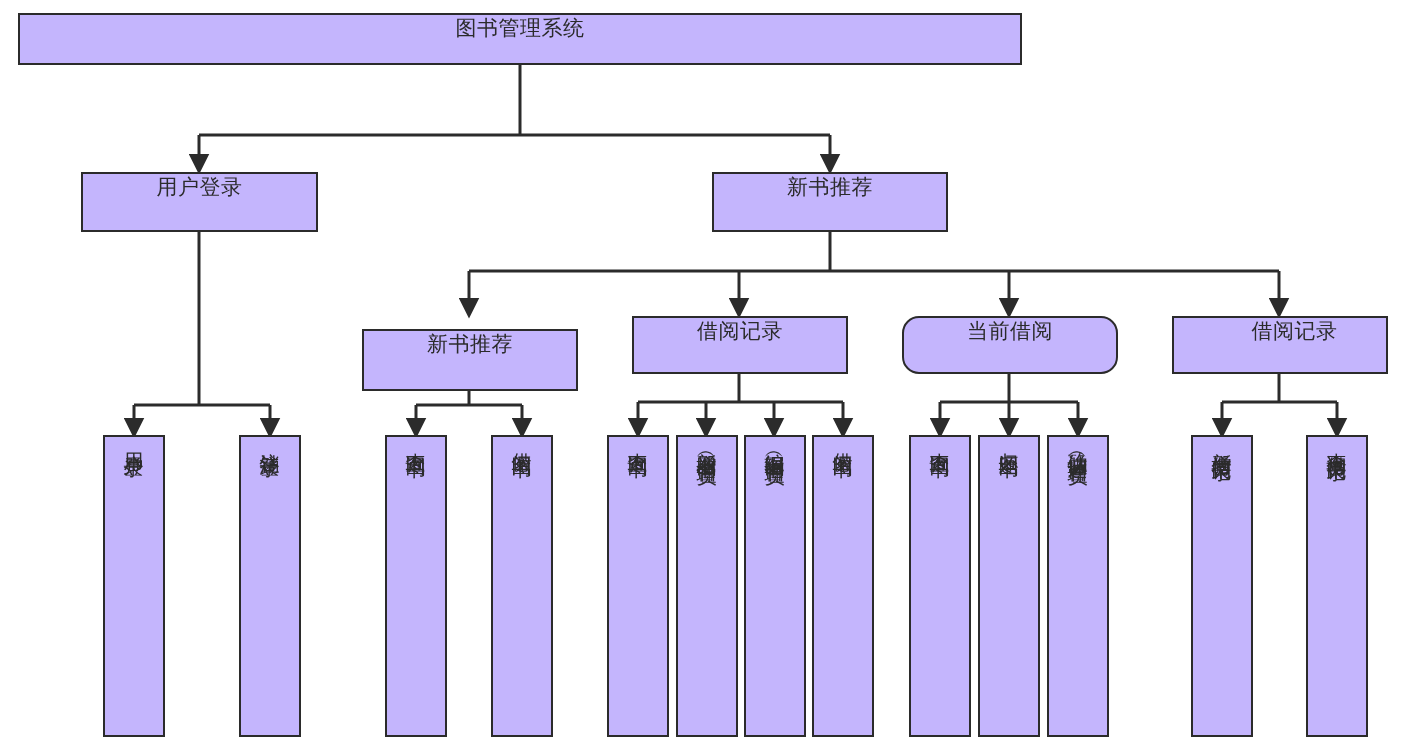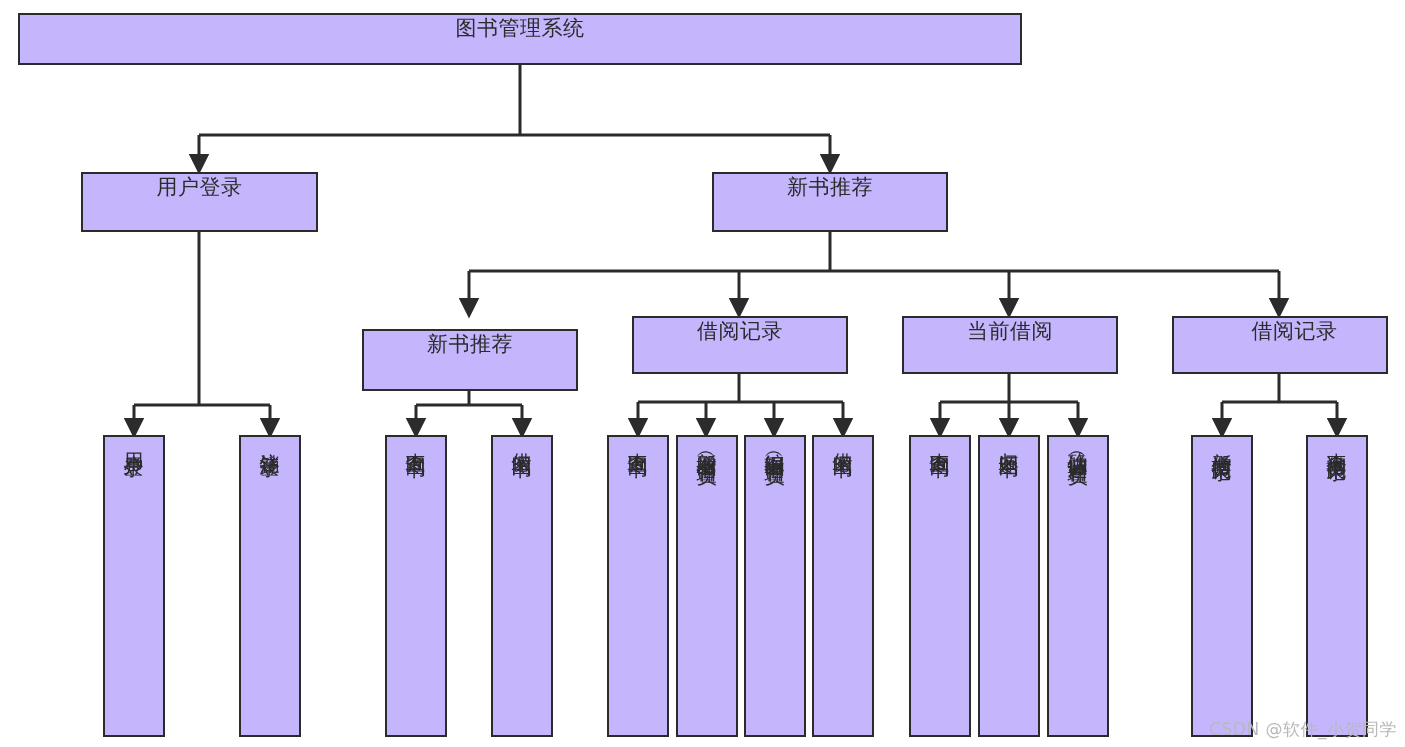--- a/index.html
+++ b/index.html
@@ -123,21 +123,21 @@
   <div class="node" style="left:712px; top:172px; width:236px; height:60px;">
     <span class="node-label">新书推荐</span>
   </div>
 
   <div class="node" style="left:362px; top:329px; width:216px; height:62px;">
     <span class="node-label">新书推荐</span>
   </div>
   <div class="node" style="left:632px; top:316px; width:216px; height:58px;">
     <span class="node-label">借阅记录</span>
   </div>
-  <div class="node" style="left:902px; top:316px; width:216px; height:58px;">
+  <div class="node" style="left:902px; top:316px; width:216px; height:58px;border-radius:17px;">
     <span class="node-label">当前借阅</span>
   </div>
   <div class="node" style="left:1172px; top:316px; width:216px; height:58px;padding-left:29px;">
     <span class="node-label">借阅记录</span>
   </div>
 
   <div class="node node-vertical" style="left:103px; top:435px; width:62px; height:302px;">
     <span class="node-label">用户登录</span>
   </div>
   <div class="node node-vertical" style="left:239px; top:435px; width:62px; height:302px;">
@@ -174,15 +174,14 @@
     <span class="node-label">确认归还（管理员）</span>
   </div>
 
   <div class="node node-vertical" style="left:1191px; top:435px; width:62px; height:302px;">
     <span class="node-label">新增借阅记录</span>
   </div>
   <div class="node node-vertical" style="left:1306px; top:435px; width:62px; height:302px;">
     <span class="node-label">查询借阅记录</span>
   </div>
 
-  <div class="watermark">CSDN @软件_小贺同学</div>
 
 </div>
 
 </body></html>

